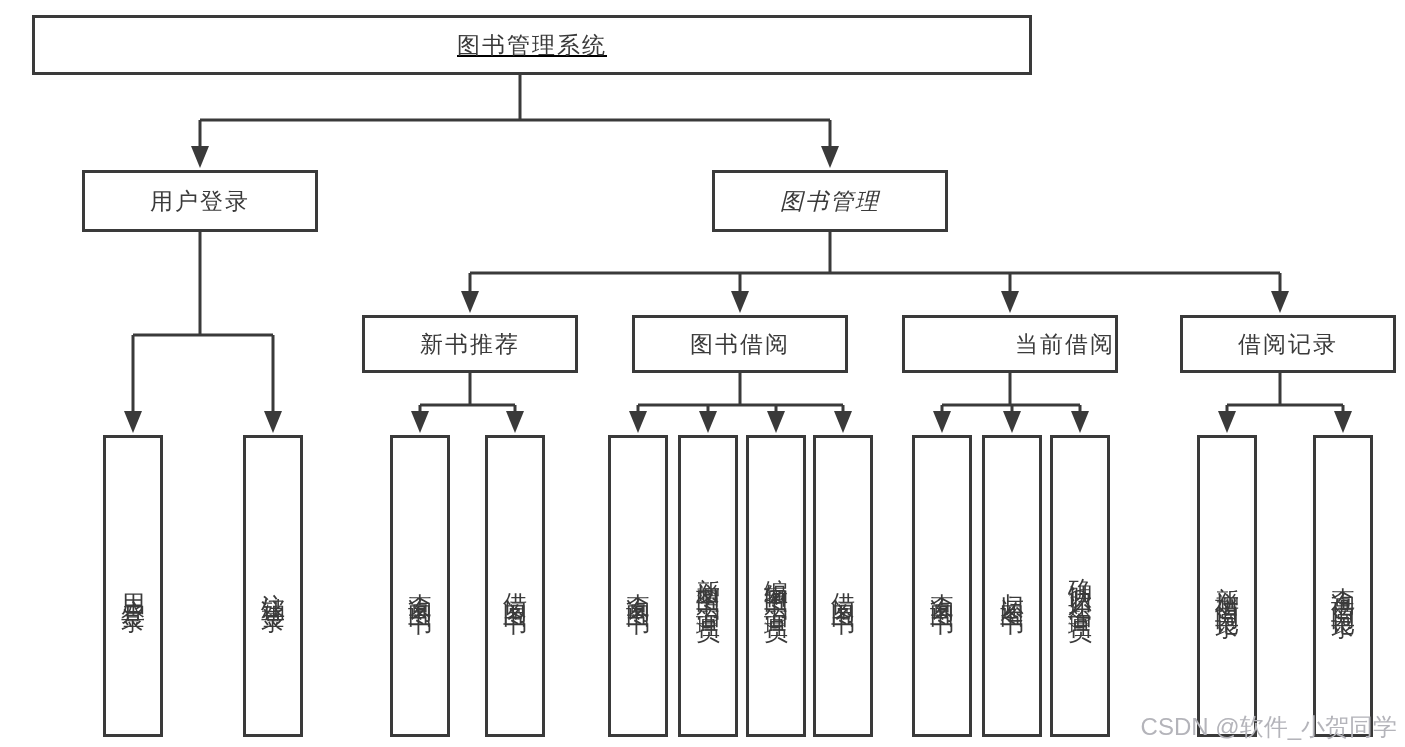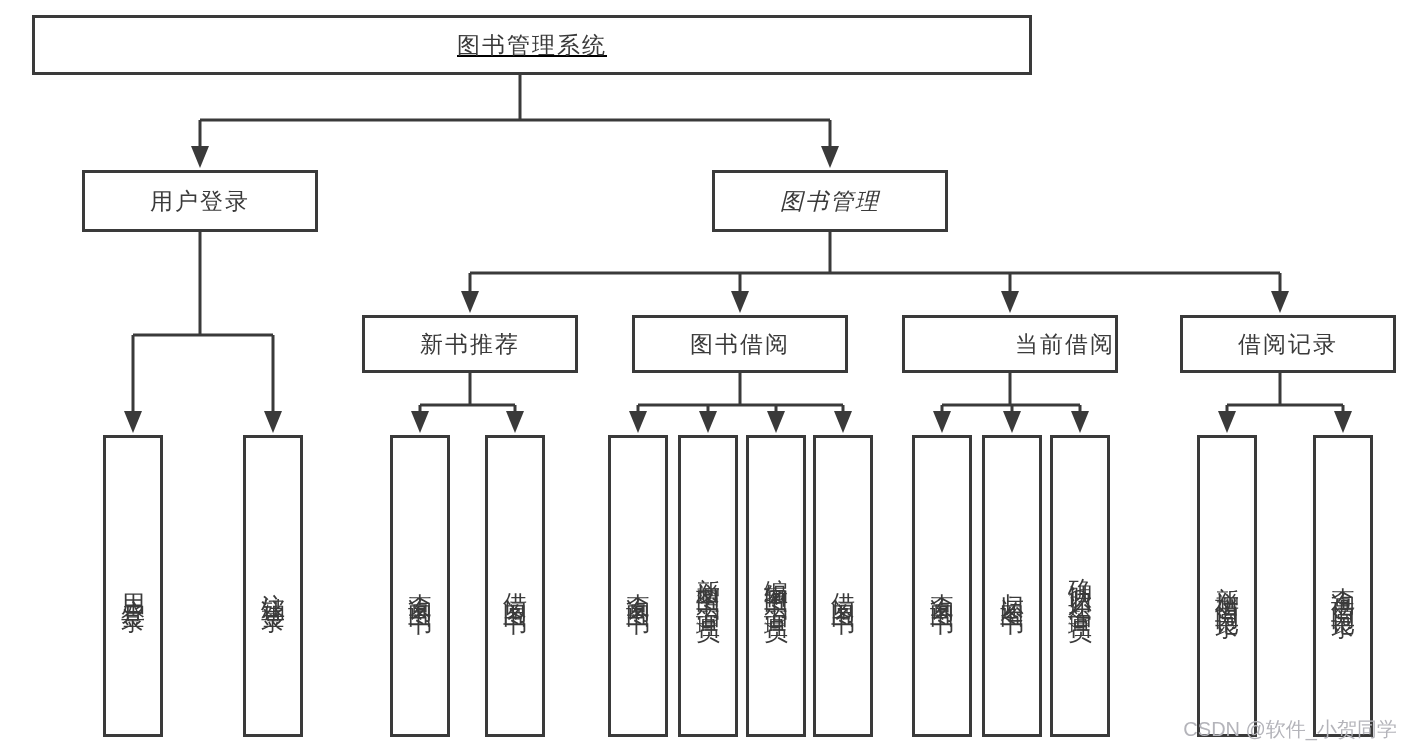--- a/index.html
+++ b/index.html
@@ -60,21 +60,21 @@
     text-orientation: mixed;
     font-size: 24px;
     line-height: 1;
     letter-spacing: 6px;
     color: var(--text);
   }
   #watermark {
     position: absolute;
     right: 8px;
     bottom: 4px;
-    font-size: 20px;
+    font-size: 24px;
     color: var(--wm);
     z-index: 3;
     white-space: nowrap;
   }
 </style>
 </head>
 <body>
 
 <div id="canvas">
 

